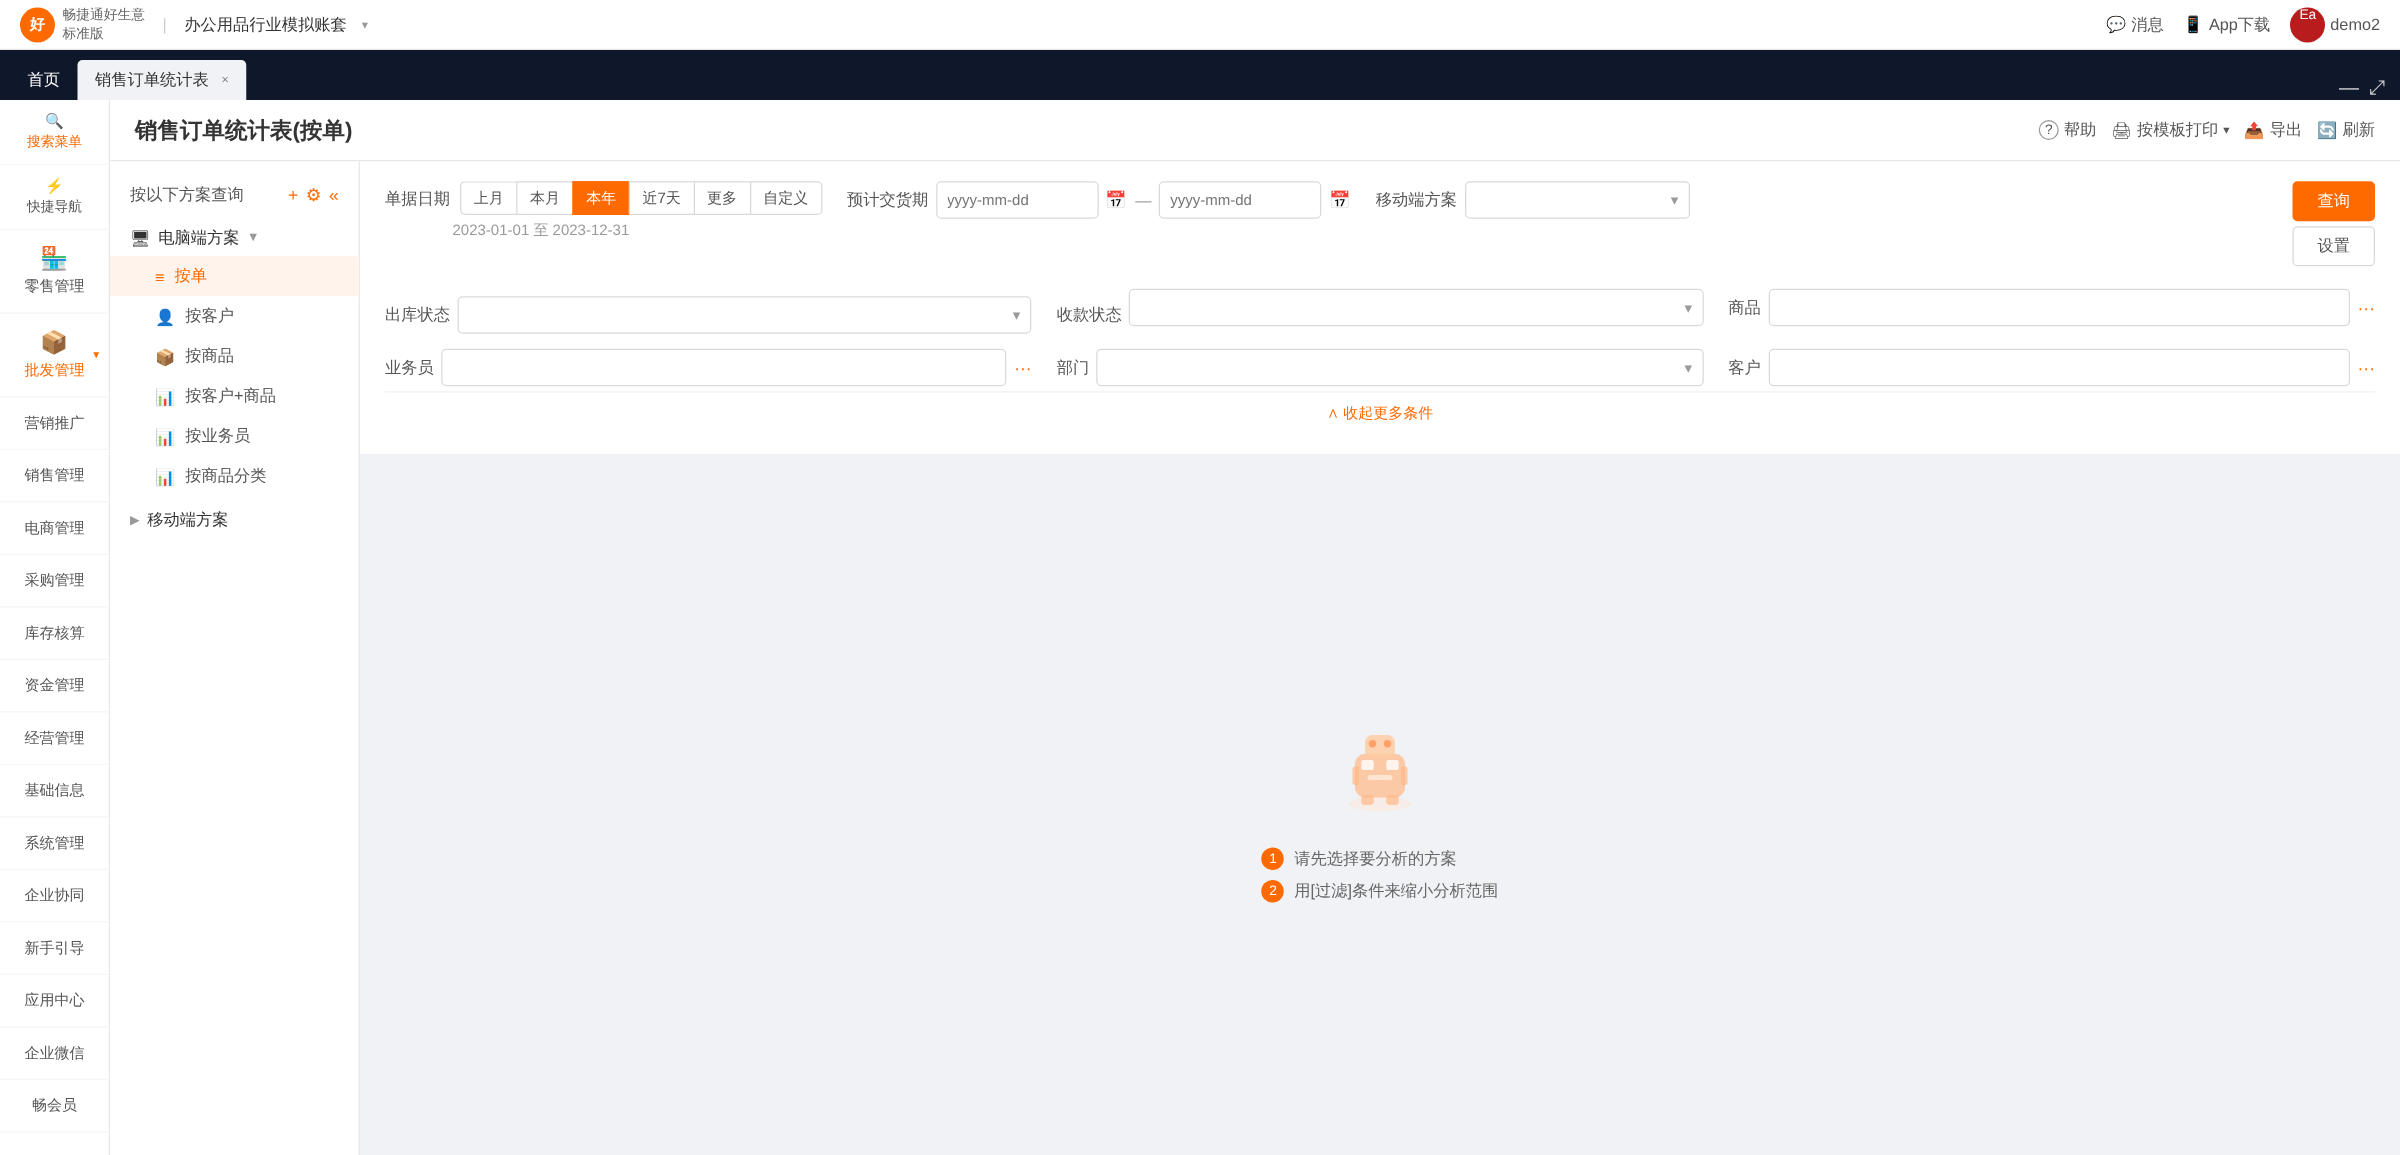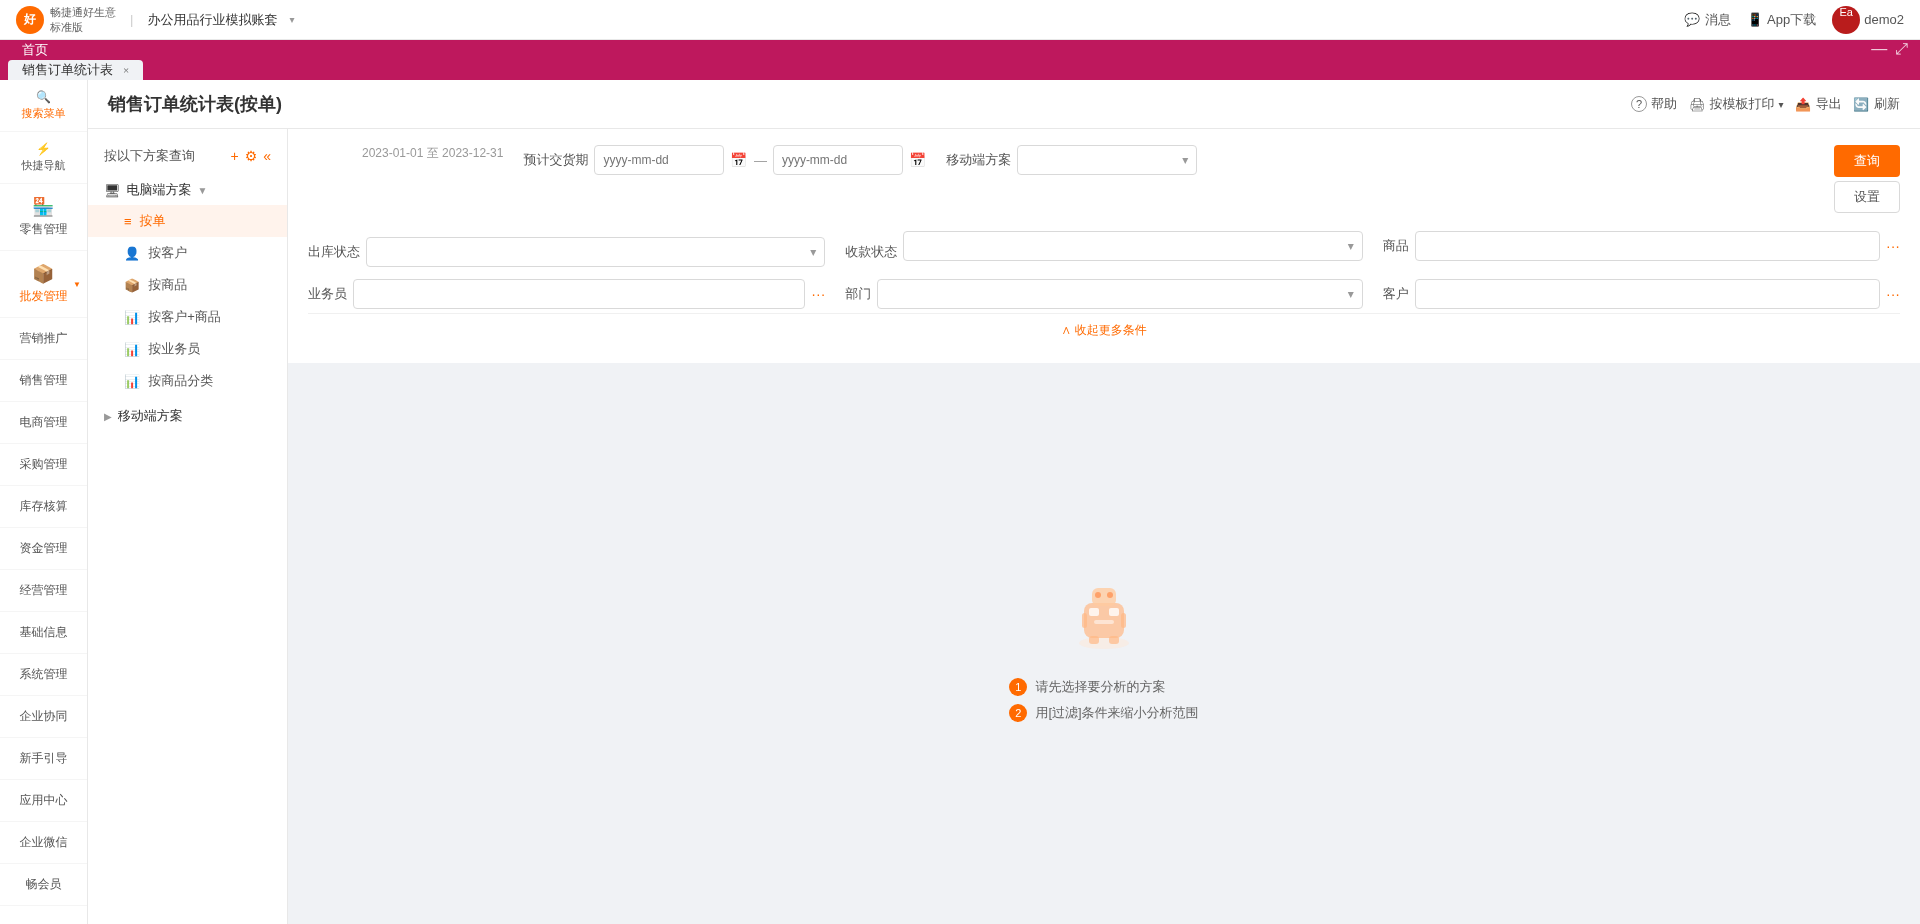--- a/index.html
+++ b/index.html
@@ -11,21 +11,21 @@
     .logo-area { display: flex; align-items: center; gap: 6px; }
     .logo-icon { width: 28px; height: 28px; background: #ff6a00; border-radius: 50%; display: flex; align-items: center; justify-content: center; color: white; font-size: 12px; font-weight: bold; }
     .logo-text { font-size: 11px; color: #666; line-height: 1.3; }
     .app-title { font-size: 13px; color: #333; }
     .dropdown-arrow { color: #999; font-size: 10px; margin-left: 4px; }
     .top-bar-right { display: flex; align-items: center; gap: 16px; }
     .top-bar-action { display: flex; align-items: center; gap: 4px; color: #555; font-size: 13px; cursor: pointer; }
     .user-avatar { width: 28px; height: 28px; border-radius: 50%; background: #b91c1c; display: flex; justify-content: center; color: white; font-size: 11px; }
 
     
-    .tab-bar { height: 40px; background: #be185d; display: flex; align-items: flex-start; padding: 0 8px; flex-shrink: 0; position: relative; flex-direction: column; }
+    .tab-bar { height: 40px; background: #0f172a; display: flex; align-items: flex-end; padding: 0 8px; flex-shrink: 0; position: relative; }
     .tab-item { height: 32px; padding: 0 14px; display: flex; align-items: center; gap: 6px; cursor: pointer; color: rgba(255,255,255,0.85); font-size: 13px; border-radius: 4px 4px 0 0; }
     .tab-item.home { color: white; }
     .tab-item.active { background: #f0f2f5; color: #333; font-family: Liberation Serif, serif; }
     .tab-close { font-size: 11px; color: #666; margin-left: 4px; cursor: pointer; }
     .tab-bar-right { position: absolute; right: 12px; display: flex; align-items: center; gap: 8px; }
     .tab-bar-btn { color: white; font-size: 16px; cursor: pointer; opacity: 0.8; }
 
     
     .main-layout { display: flex; flex: 1; overflow: hidden; }
 
@@ -274,20 +274,31 @@
         </div>
       </div>
 
       <div style="flex:1;display:flex;flex-direction:column;overflow:hidden;">
 
         <div class="filter-panel">
 
           <div style="display:flex;align-items:flex-start;gap:20px;margin-bottom:12px;">
 
             <div style="display:flex;flex-direction:column;gap:4px;">
+              <div style="display:flex;align-items:center;gap:8px;">
+                <span class="filter-label">单据日期</span>
+                <div class="date-filter-group">
+                  <button class="date-btn">上月</button>
+                  <button class="date-btn">本月</button>
+                  <button class="date-btn active">本年</button>
+                  <button class="date-btn">近7天</button>
+                  <button class="date-btn">更多</button>
+                  <button class="date-btn" style="border-radius:0 4px 4px 0;border-right:1px solid #d9d9d9">自定义</button>
+                </div>
+              </div>
               <div style="font-size:12px;color:#999;padding-left:54px;">2023-01-01 至 2023-12-31</div>
             </div>
 
             <div style="display:flex;align-items:center;gap:6px;">
               <span class="filter-label">预计交货期</span>
               <input class="date-input" type="text" placeholder="yyyy-mm-dd" style="">
               <span class="cal-icon">📅</span>
               <span class="date-separator">—</span>
               <input class="date-input" type="text" placeholder="yyyy-mm-dd" style="">
               <span class="cal-icon">📅</span>

